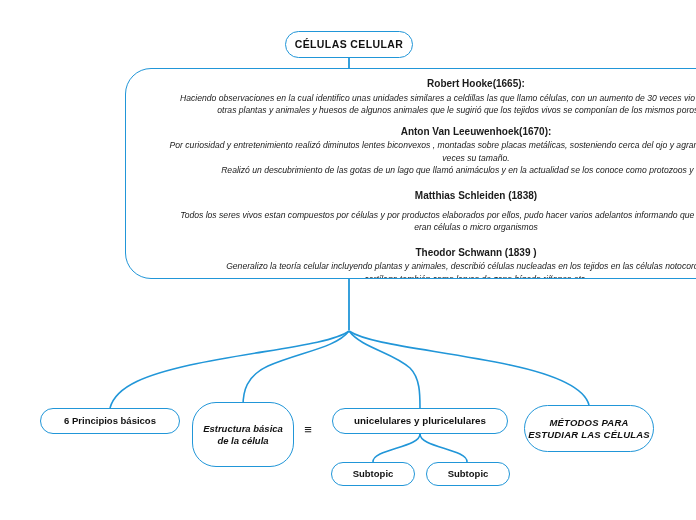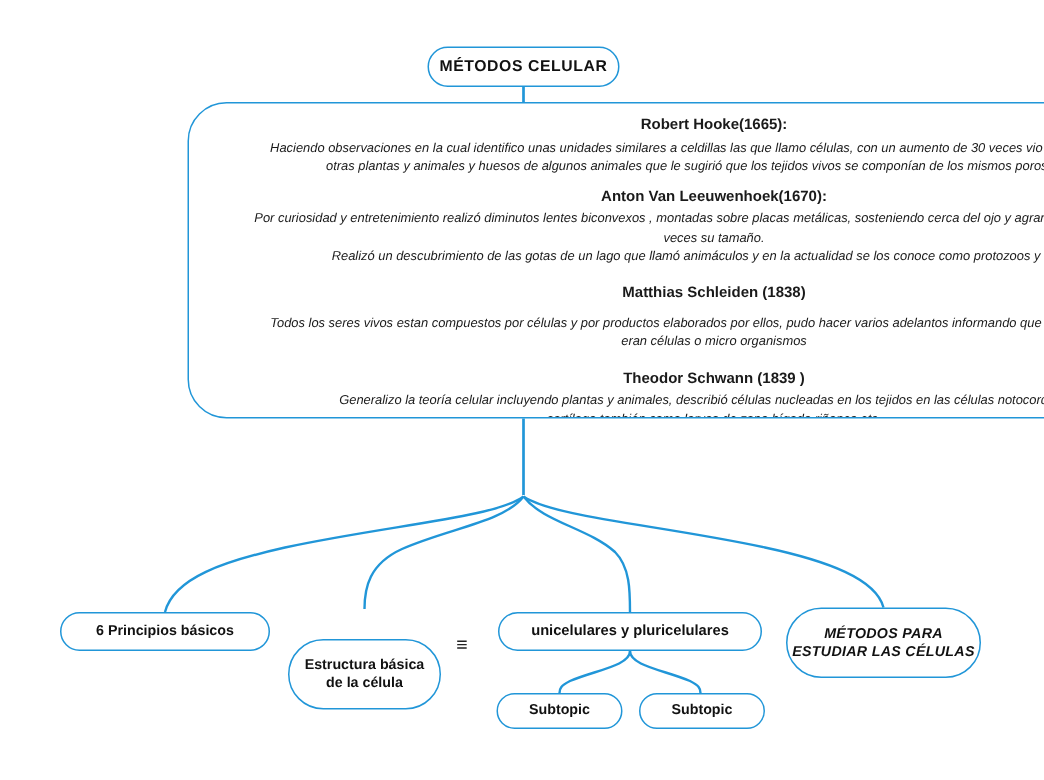--- a/index.html
+++ b/index.html
@@ -99,26 +99,27 @@
   
   #node-principios {
     left: 40px;
     top: 408px;
     width: 140px;
     height: 26px;
     font-size: 9.5px;
   }
   #node-estructura {
     left: 192px;
-    top: 426px;
+    top: 402px;
     width: 102px;
-    height: 47px;
+    height: 65px;
     font-size: 9.5px;
     border-radius: 24px;
     padding: 0 8px;
+    font-style: italic;
   }
   #node-estructura .lbl { text-align: center; }
   #node-unicel {
     left: 332px;
     top: 408px;
     width: 176px;
     height: 26px;
     font-size: 9.8px;
     font-weight: bold;
   }
@@ -181,21 +182,21 @@
     <path d="M349,331 C362,348 392,352 410,368 C420,378 420,394 420,408" stroke="#2196d8" stroke-width="1.6" fill="none"></path>
 
     <path d="M349,331 C370,345 440,350 510,365 C552,374 584,386 589,405" stroke="#2196d8" stroke-width="1.6" fill="none"></path>
 
     <path d="M420,434 C420,444 396,447 380,454 C374,457 373,459 373,462" stroke="#2196d8" stroke-width="1.6" fill="none"></path>
 
     <path d="M420,434 C420,444 444,447 460,454 C466,457 467,459 467,462" stroke="#2196d8" stroke-width="1.6" fill="none"></path>
   </svg>
 
   <div class="node" id="node-root">
-    <span>MÉTODOS CELULAR</span>
+    <span>CÉLULAS CELULAR</span>
   </div>
 
   <div id="node-detail">
     <div class="detail-inner">
 
       <div class="sec-title">Robert Hooke(1665):</div>
       <div class="sec-body">Haciendo observaciones en la cual identifico unas unidades similares a celdillas las que llamo células, con un aumento de 30 veces vio mismas celdillas en</div>
       <div class="sec-body">otras plantas y animales y huesos de algunos animales que le sugirió que los tejidos vivos se componían de los mismos poros o células</div>
 
       <div class="sec-gap-md"></div>

